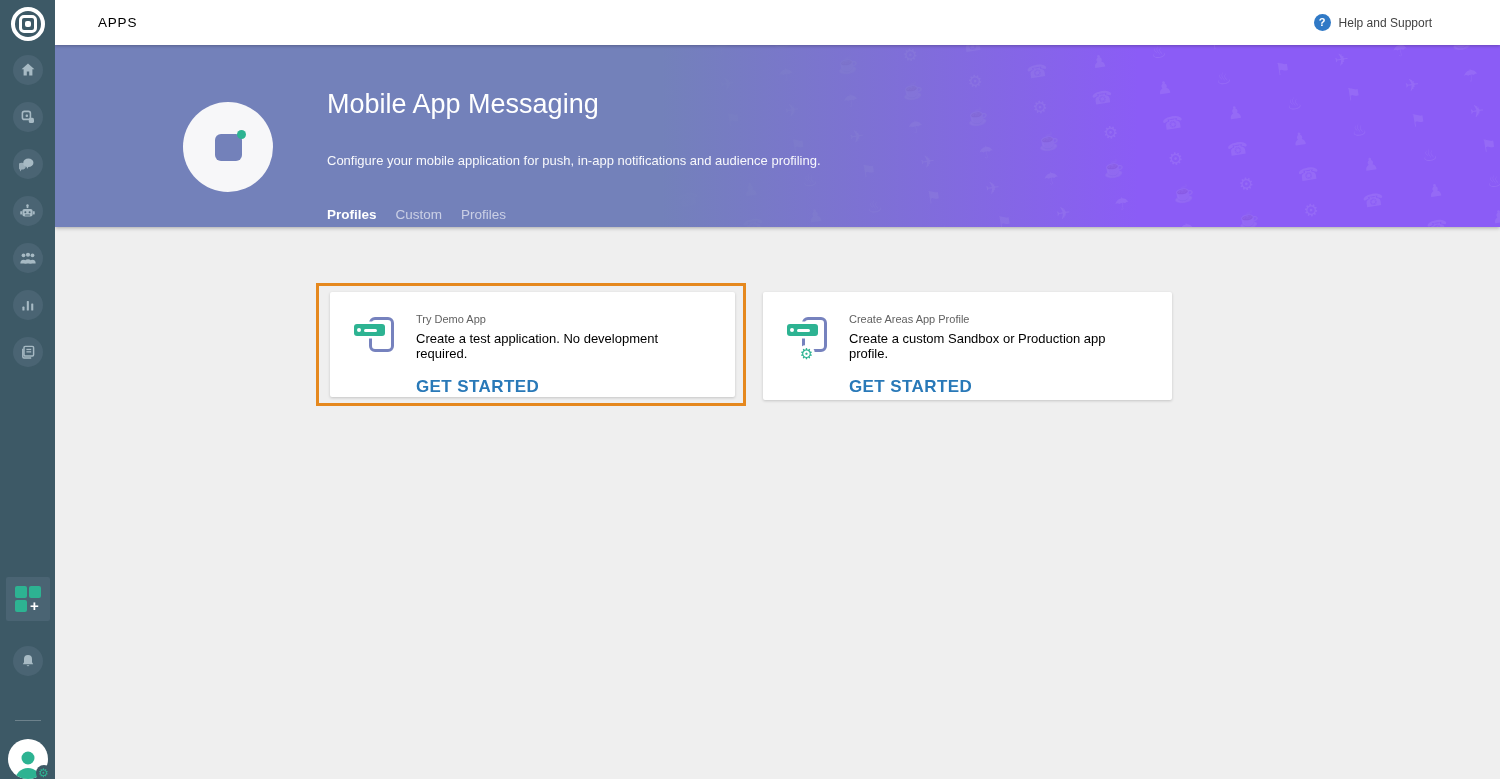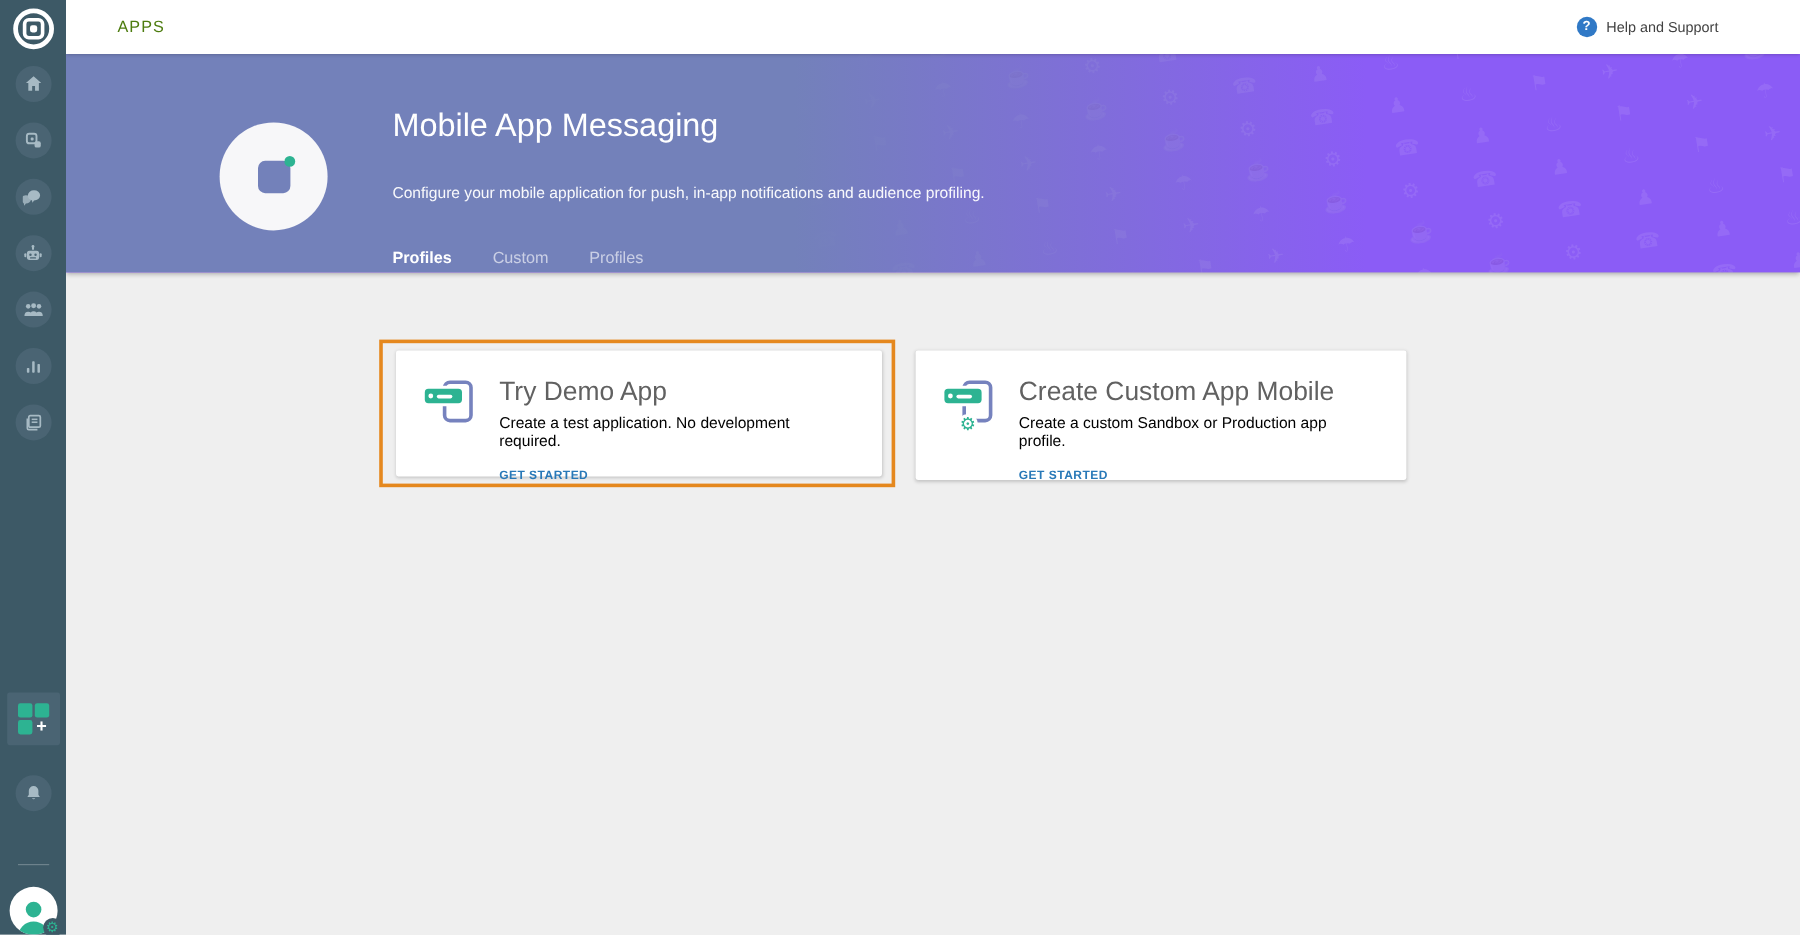--- a/index.html
+++ b/index.html
@@ -56,21 +56,21 @@
     background:#3d5966; color:#2db392; font-size:12px; line-height:16px; text-align:center;
   }
 
   
   .topbar {
     position:absolute; left:55px; top:0; width:1445px; height:45px; background:#ffffff;
     z-index:20; box-shadow:0 1px 3px rgba(0,0,0,0.25);
     display:flex; align-items:center; justify-content:space-between;
     padding:0 68px 0 43px;
   }
-  .topbar-crumb { font-size:13.5px; color:#4d7c0f; letter-spacing:0.8px; }
+  .topbar-crumb { font-size:13.5px; color:#000000; letter-spacing:0.8px; }
   .help-wrap { display:flex; align-items:center; gap:8px; cursor:pointer; }
   .help-icon {
     width:17px; height:17px; border-radius:50%; background:#3079c6; color:#ffffff;
     font-size:11px; font-weight:bold; text-align:center; line-height:17px;
   }
   .help-label { font-size:12px; color:#424242;text-align:right; }
 
   
   .banner {
     position:absolute; left:55px; top:39px; width:1445px; height:188px;
@@ -91,21 +91,21 @@
   .app-badge {
     position:absolute; left:128px; top:63px; width:90px; height:90px; border-radius:50%;
     background:#f7f7f9; display:flex; align-items:center; justify-content:center;
   }
   .app-badge .inner-sq { position:relative; width:27px; height:27px; background:#7381ba; border-radius:6px; }
   .app-badge .dot { position:absolute; right:-4px; top:-4px; width:9px; height:9px; background:#2db392; border-radius:50%; }
 
   .banner-title { position:absolute; left:272px; top:50px; font-size:27px; font-weight:400; color:#ffffff; }
   .banner-subtitle { position:absolute; left:272px; top:114px; font-size:13px; color:rgba(255,255,255,0.95); }
 
-  .tabs { position:absolute; left:272px; top:168px; display:flex; gap:34px; }
+  .tabs { position:absolute; left:272px; top:168px; display:flex; gap:19px; }
   .tab { font-size:13.5px; color:rgba(255,255,255,0.62); padding-bottom:11px; cursor:pointer; }
   .tab.active { color:#ffffff; font-weight:bold; border-bottom:2px solid #ffffff; }
 
   
   .content { position:absolute; left:55px; top:250px; width:1445px; height:529px; background:#efefef; }
 
   .highlight-box {
     position:absolute; left:261px; top:33px; width:430px; height:123px;
     border:3px solid #e5881e; padding:6px 8px 6px 11px;
   }
@@ -127,24 +127,24 @@
     display:flex; align-items:center; padding-left:3px; gap:3px;
   }
   .chip .cdot { width:4px; height:4px; border-radius:50%; background:#ffffff; }
   .chip .cline { width:13px; height:3px; border-radius:2px; background:#ffffff; }
   .gear-badge {
     position:absolute; left:11px; bottom:-3px; width:17px; height:17px; border-radius:50%;
     background:#ffffff; color:#2db392; font-size:15px; line-height:17px; text-align:center;
   }
 
   .card-body { display:flex; flex-direction:column; }
-  .card-title { font-size:22px; color:#616161; font-weight:400; }
+  .card-title { font-size:11px; color:#616161; font-weight:400; }
   .card-desc { font-size:13px; color:#000000; margin-top:6px; }
   .card-cta {
-    font-size:10px; font-weight:bold; color:#2979b8; letter-spacing:0.4px;
+    font-size:17px; font-weight:bold; color:#2979b8; letter-spacing:0.4px;
     margin-top:16px; cursor:pointer; width:max-content;
   }
 
   .icon-glyph { fill:#a7bac4; }
   .icon-stroke { stroke:#a7bac4; fill:none; }
 </style>
 </head>
 <body>
 
 <div class="sidebar">
@@ -306,19 +306,19 @@
   <div class="card card-2">
     <div class="device">
       <div class="phone"></div>
       <div class="chip">
           <span class="cdot"></span>
           <span class="cline"></span>
         </div>
       <span class="gear-badge">⚙</span>
     </div>
     <div class="card-body">
-      <div class="card-title">Create Custom App Mobile</div>
+      <div class="card-title">Create Areas App Profile</div>
       <div class="card-desc">Create a custom Sandbox or Production app profile.</div>
       <div class="card-cta">GET STARTED</div>
     </div>
   </div>
 
 </div>
 
 </body></html>

